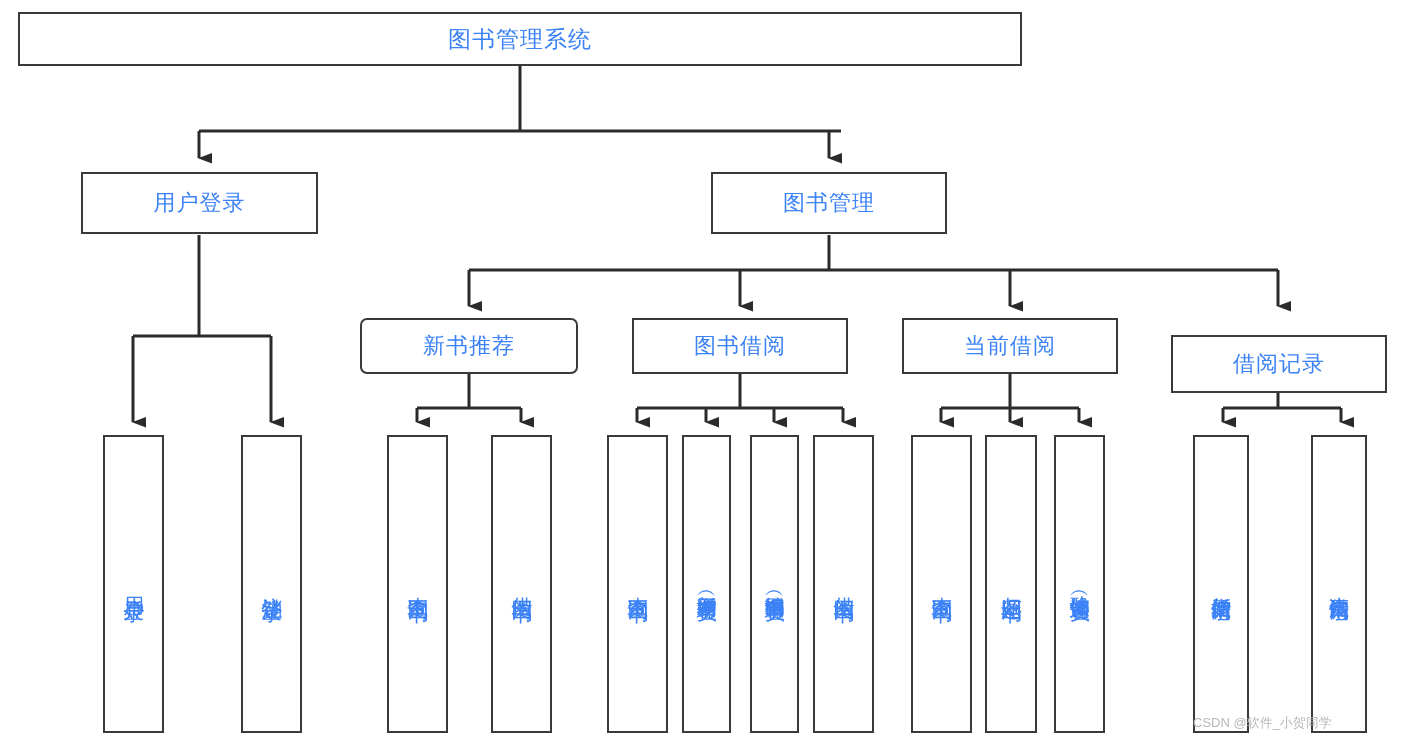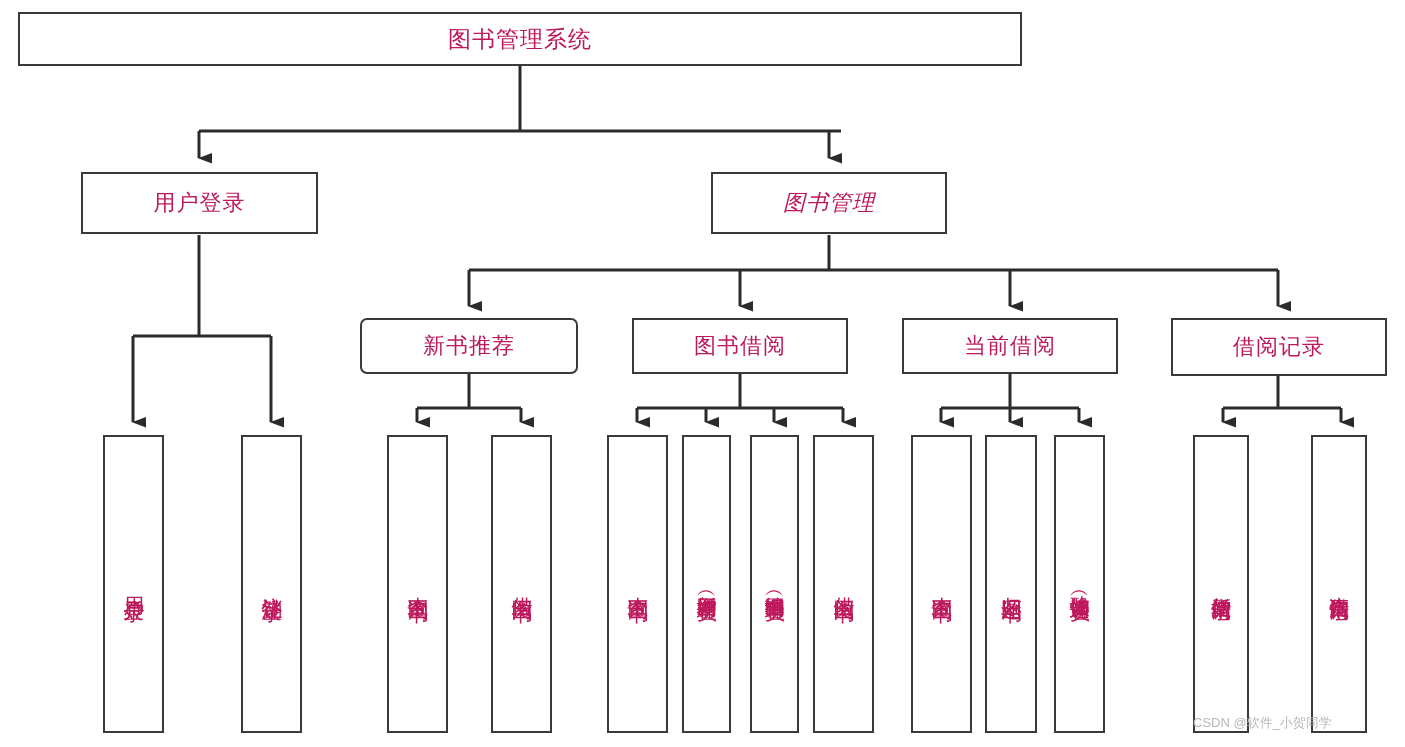--- a/index.html
+++ b/index.html
@@ -26,21 +26,21 @@
     pointer-events: none;
   }
   .node {
     position: absolute;
     box-sizing: border-box;
     border: 2px solid #3a3a3a;
     background: #ffffff;
     display: flex;
     align-items: center;
     justify-content: center;
-    color: #be185d;
+    color: #3b82f6;
     z-index: 2;
   }
   .node.horiz {
     font-size: 22px;
     letter-spacing: 1px;
   }
   .node.root {
     font-size: 23px;
   }
   .node.vert {
@@ -120,29 +120,29 @@
       <path d="M 1223 408 L 1341 408"></path>
       <path d="M 1223 408 L 1223 422" marker-end="url(#arrow)"></path>
       <path d="M 1341 408 L 1341 422" marker-end="url(#arrow)"></path>
     </g>
   </svg>
 
   <div class="node horiz root" style="left:18px; top:12px; width:1004px; height:54px;">图书管理系统</div>
 
   <div class="node horiz" style="left:81px; top:172px; width:237px; height:62px;">用户登录</div>
 
-  <div class="node horiz" style="left:711px; top:172px; width:236px; height:62px;font-style:italic;">图书管理</div>
+  <div class="node horiz" style="left:711px; top:172px; width:236px; height:62px;">图书管理</div>
 
   <div class="node horiz" style="left:360px; top:318px; width:218px; height:56px;border-radius:7px;">新书推荐</div>
 
   <div class="node horiz" style="left:632px; top:318px; width:216px; height:56px;">图书借阅</div>
 
   <div class="node horiz" style="left:902px; top:318px; width:216px; height:56px;">当前借阅</div>
 
-  <div class="node horiz" style="left:1171px; top:318px; width:216px; height:58px;">借阅记录</div>
+  <div class="node horiz" style="left:1171px; top:335px; width:216px; height:58px;">借阅记录</div>
 
   <div class="node vert" style="left:103px; top:435px; width:61px; height:298px;">用户登录</div>
 
   <div class="node vert" style="left:241px; top:435px; width:61px; height:298px;">注销登录</div>
 
   <div class="node vert" style="left:387px; top:435px; width:61px; height:298px;">查询图书</div>
 
   <div class="node vert" style="left:491px; top:435px; width:61px; height:298px;">借阅图书</div>
 
   <div class="node vert" style="left:607px; top:435px; width:61px; height:298px;">查询图书</div>

